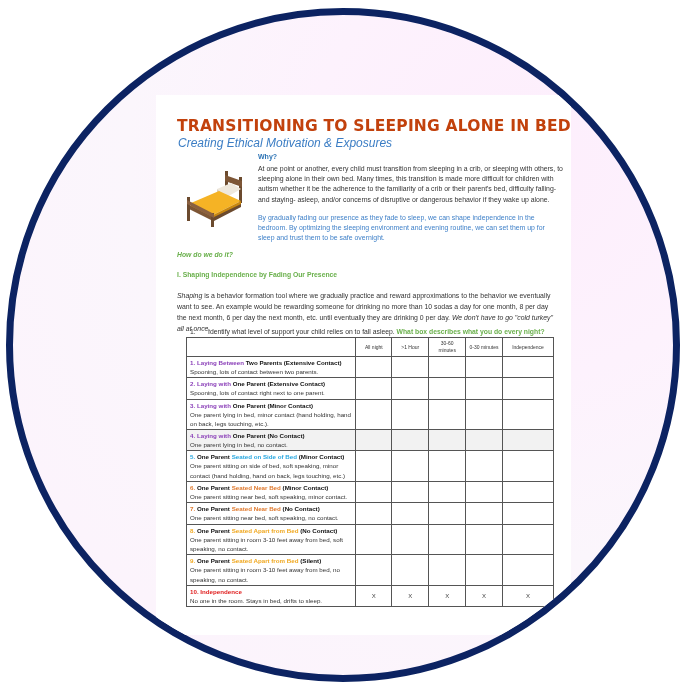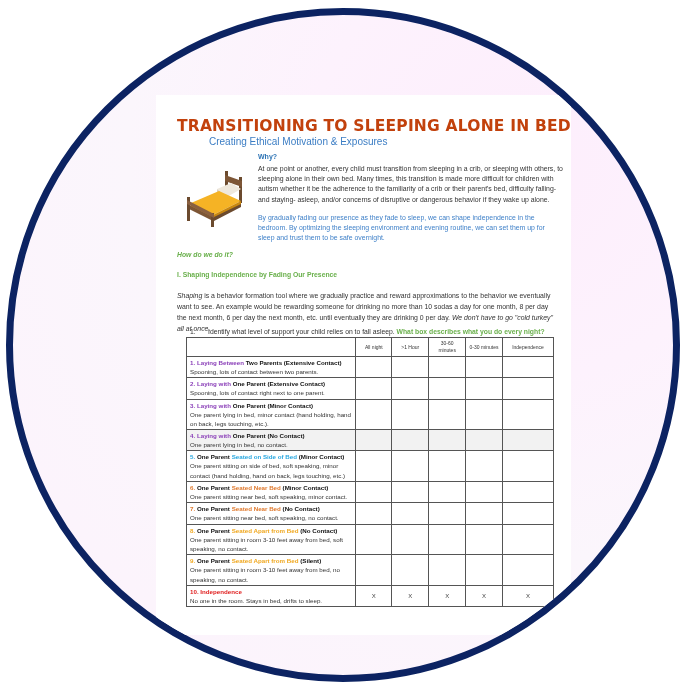--- a/index.html
+++ b/index.html
@@ -8,21 +8,21 @@
     position:absolute; left:6px; top:8px; width:674px; height:674px;
     border-radius:50%; border:7px solid #0c2362; box-sizing:border-box;
     background: radial-gradient(circle at 78% 22%, #fdeefc 0%, #fdf2fd 30%, #fbf6fc 55%, #fcf4fc 80%, #fbeffb 100%);
     overflow:hidden;
   }
   .sheet {
     position:absolute; left:143px; top:80px; width:415px; height:540px;
     background:#ffffff;
   }
   .title { position:absolute; left:21px; top:22px; font-size:15.5px; font-weight:bold; color:#c2410c; letter-spacing:0.2px; white-space:nowrap; font-family:"DejaVu Sans", sans-serif; }
-  .subtitle { position:absolute; left:22px; top:41px; font-size:10px; color:#3b7dc4;margin-left:31px; }
+  .subtitle { position:absolute; left:22px; top:41px; font-size:12px; font-style:italic; color:#3b7dc4; }
   .bed { position:absolute; left:27px; top:72px; width:62px; height:62px; }
   .why { position:absolute; left:102px; top:58px; font-size:7px; font-weight:bold; color:#2e74b5; }
   .para { position:absolute; left:102px; top:69px; width:305px; font-size:6.9px; line-height:10.2px; color:#333; }
   .para2 { position:absolute; left:102px; top:118px; width:305px; font-size:6.9px; line-height:10.2px; color:#3f80c8; }
   .how { position:absolute; left:21px; top:156px; font-size:6.8px; font-style:italic; font-weight:bold; color:#6ab04c; }
   .sec { position:absolute; left:21px; top:176px; font-size:6.8px; font-weight:bold; color:#6ab04c; }
   .shaping { position:absolute; left:21px; top:195px; width:380px; font-size:6.9px; line-height:11px; color:#333; }
   .shaping i { font-style:italic; }
   .q { position:absolute; left:34px; top:233px; font-size:6.8px; color:#333; white-space:nowrap; }
   .q .num { display:inline-block; width:18px; }

